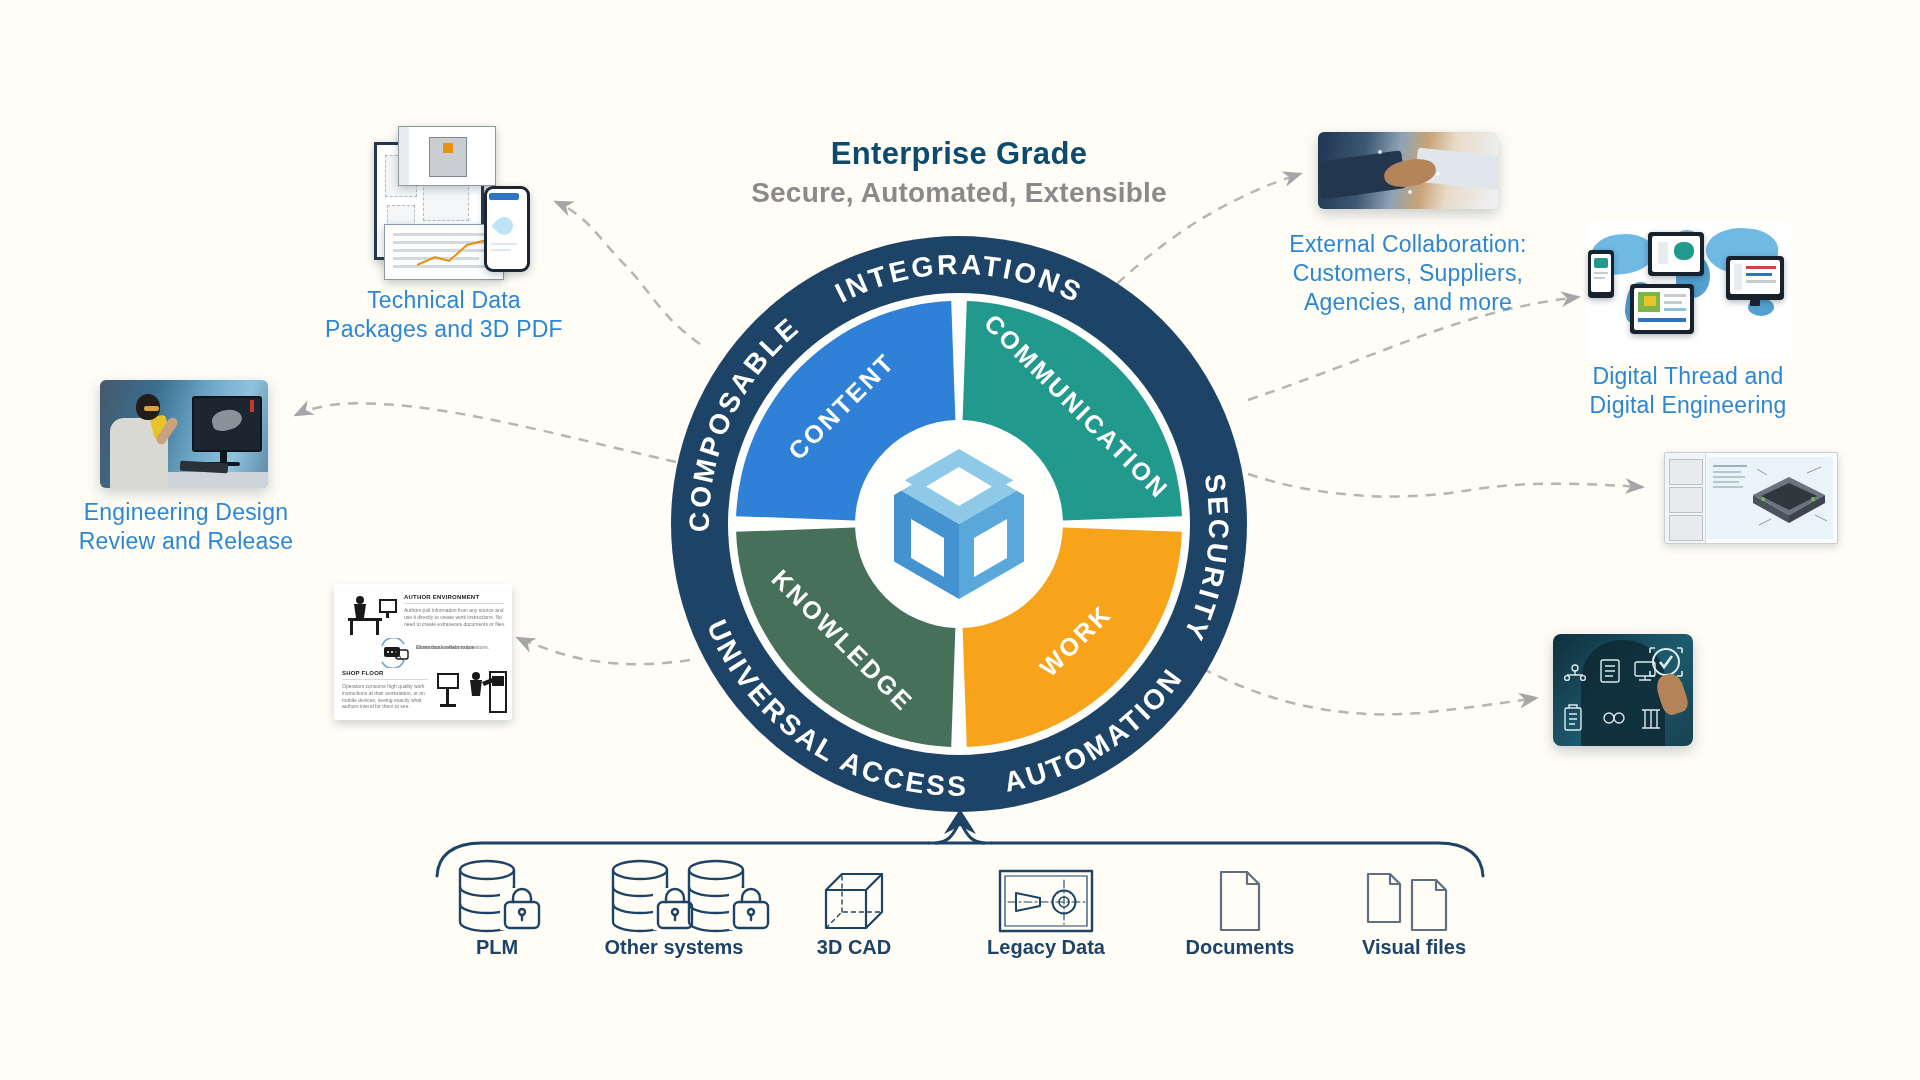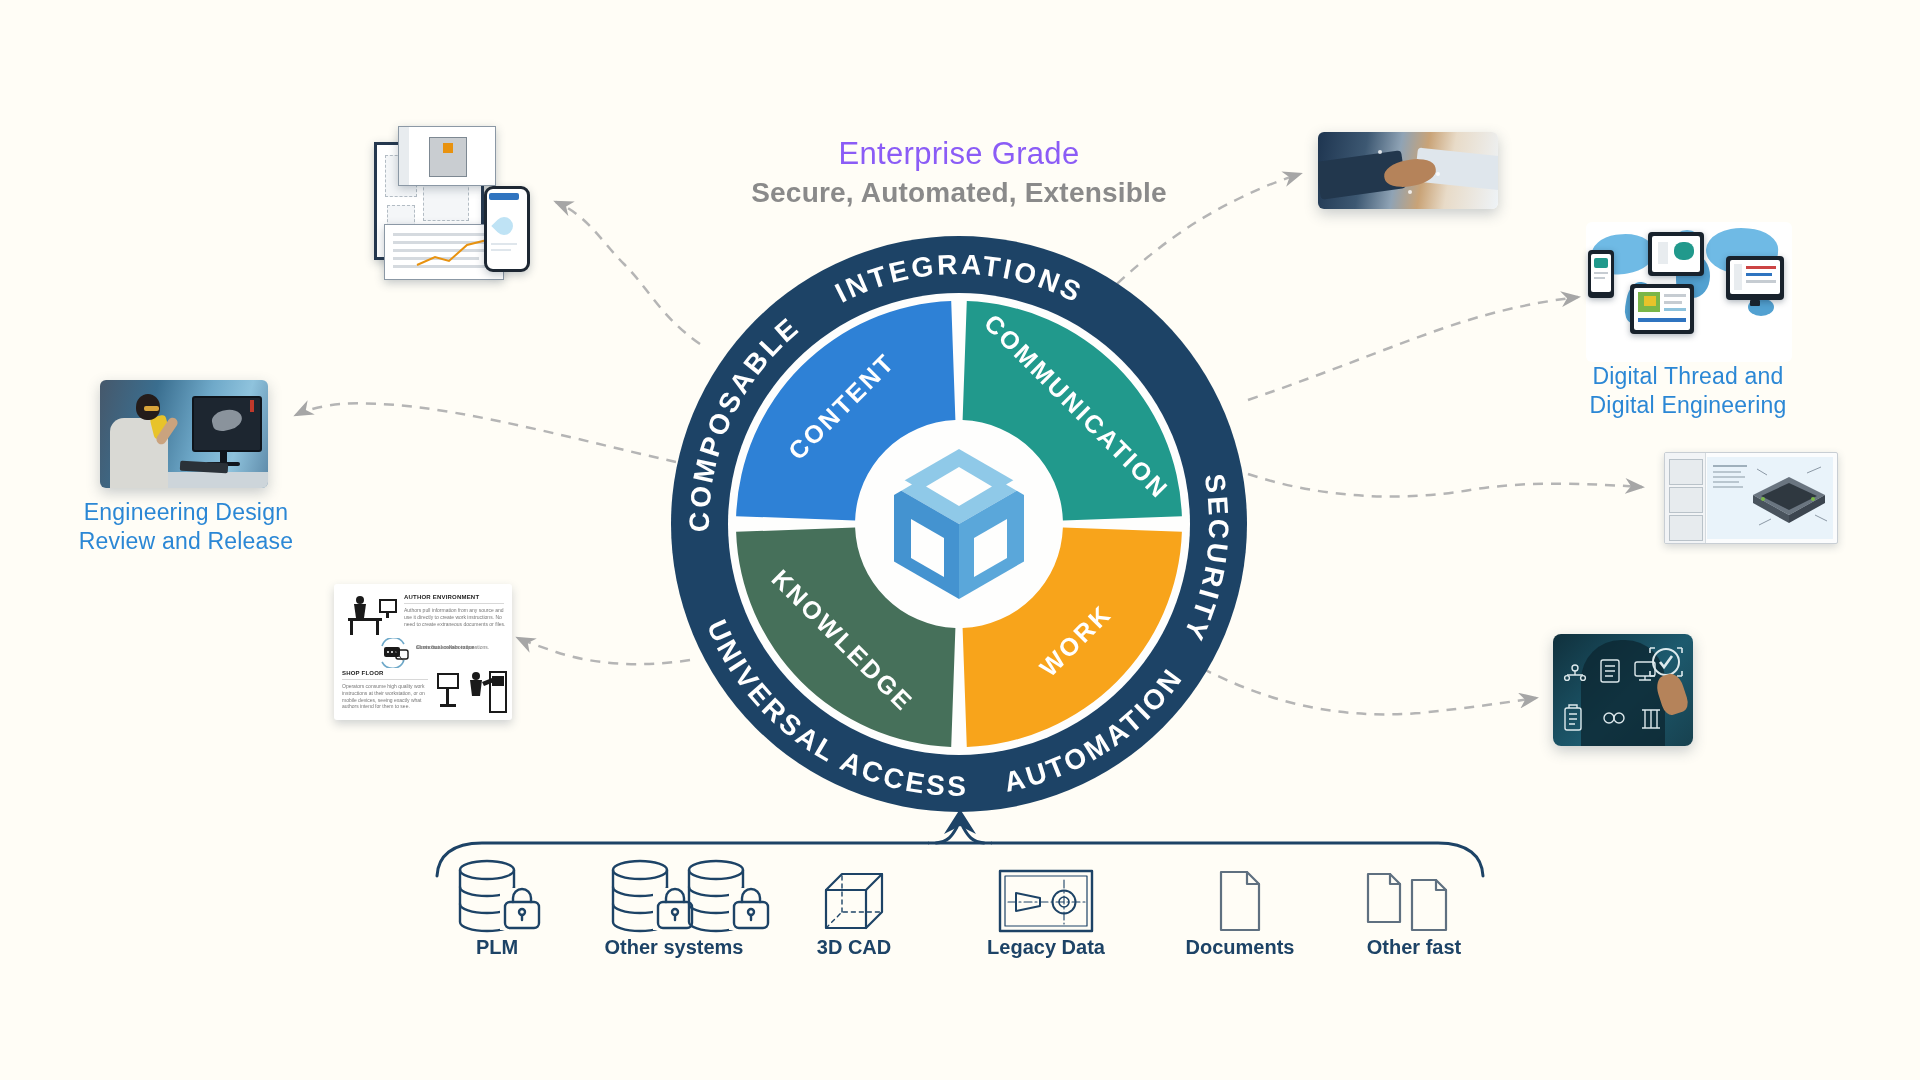--- a/index.html
+++ b/index.html
@@ -3,21 +3,21 @@
 <meta charset="utf-8">
 <style>
   html,body{margin:0;padding:0;background:#fffdf6;}
   .stage{position:relative;width:1920px;height:1080px;background:#fffdf6;overflow:hidden;
          font-family:"Liberation Sans","DejaVu Sans",sans-serif;}
   .abs{position:absolute;}
   svg text{font-family:"Liberation Sans","DejaVu Sans",sans-serif;}
 
   
   .title-block{position:absolute;left:609px;top:136px;width:700px;text-align:center;}
-  .title-main{font-size:31px;font-weight:normal;color:#8b5cf6;letter-spacing:.3px;}
+  .title-main{font-size:31px;font-weight:bold;color:#0c4a6e;letter-spacing:.3px;}
   .title-sub{font-size:28px;font-weight:bold;color:#8a8a8a;margin-top:5px;letter-spacing:.2px;}
 
   
   .callout-label{position:absolute;color:#2b87d5;font-size:23px;line-height:1.26;
                  white-space:pre-line;text-align:center;font-weight:500;letter-spacing:.2px;}
   .callout-label.left{text-align:left;}
 
   
   .source-label{position:absolute;top:936px;width:220px;text-align:center;color:#1d4366;
                 font-weight:bold;font-size:20px;}
@@ -256,20 +256,22 @@
           <path d="M2 30 L20 22 L34 26 L52 10 L76 4" stroke="#e8920f" stroke-width="2" fill="none"></path>
         </svg>
     </div>
     <div class="phone">
       <div class="bar"></div>
         <div class="drop"></div>
       <div class="ln" style="top:54px;width:26px"></div>
       <div class="ln" style="top:60px;width:20px"></div>
     </div>
   </div>
+  <div class="callout-label" style="left:294px;top:286px;width:300px">Technical Data
+Packages and 3D PDF</div>
 
   <div class="photo eng" style="left:100px;top:380px;width:168px;height:108px">
     <div class="desk"></div>
       <div class="monitor"></div>
       <div class="part"></div>
       <div class="redbar"></div>
     <div class="stand"></div>
       <div class="base"></div>
       <div class="kbd"></div>
     <div class="body"></div>
@@ -328,20 +330,23 @@
   </div>
 
   <div class="photo hs" style="left:1318px;top:132px;width:180px;height:77px">
     <div class="arm-l"></div>
       <div class="arm-r"></div>
       <div class="hands"></div>
     <div class="dot" style="left:60px;top:18px"></div>
     <div class="dot" style="left:118px;top:40px"></div>
     <div class="dot" style="left:90px;top:58px"></div>
   </div>
+  <div class="callout-label" style="left:1258px;top:230px;width:300px">External Collaboration:
+Customers, Suppliers,
+Agencies, and more</div>
 
   <div class="photo map" style="left:1586px;top:222px;width:206px;height:140px">
     <div class="blob" style="left:6px;top:12px;width:62px;height:40px;border-radius:45% 55% 50% 50%;transform:rotate(-8deg)"></div>
     <div class="blob" style="left:40px;top:60px;width:26px;height:42px;border-radius:50% 50% 60% 40%;transform:rotate(10deg);background:#3f97cc"></div>
     <div class="blob" style="left:88px;top:8px;width:26px;height:20px;border-radius:50%"></div>
     <div class="blob" style="left:90px;top:32px;width:34px;height:44px;border-radius:45% 55% 55% 45%;background:#3f97cc"></div>
     <div class="blob" style="left:120px;top:6px;width:72px;height:46px;border-radius:55% 45% 50% 50%;transform:rotate(4deg)"></div>
     <div class="blob" style="left:162px;top:76px;width:26px;height:18px;border-radius:50%;background:#3f97cc"></div>
     <div class="dev" style="left:2px;top:28px;width:26px;height:48px">
       <div class="scr" style="left:3px;top:4px;width:20px;height:38px"></div>
@@ -421,15 +426,15 @@
       </g>
     </svg>
     <div class="hand"></div>
   </div>
 
   <div class="source-label" style="left:387px">PLM</div>
   <div class="source-label" style="left:564px">Other systems</div>
   <div class="source-label" style="left:744px">3D CAD</div>
   <div class="source-label" style="left:936px">Legacy Data</div>
   <div class="source-label" style="left:1130px">Documents</div>
-  <div class="source-label" style="left:1304px">Other fast</div>
+  <div class="source-label" style="left:1304px">Visual files</div>
 
 </div>
 
 </body></html>

